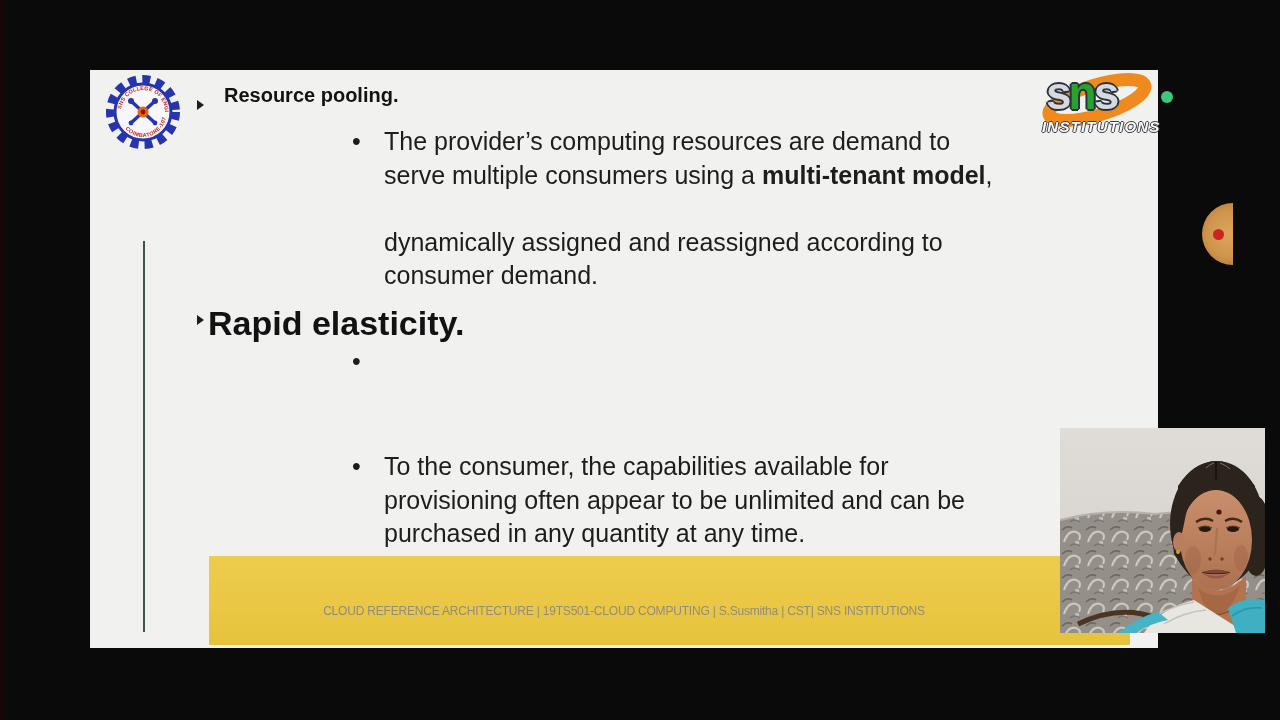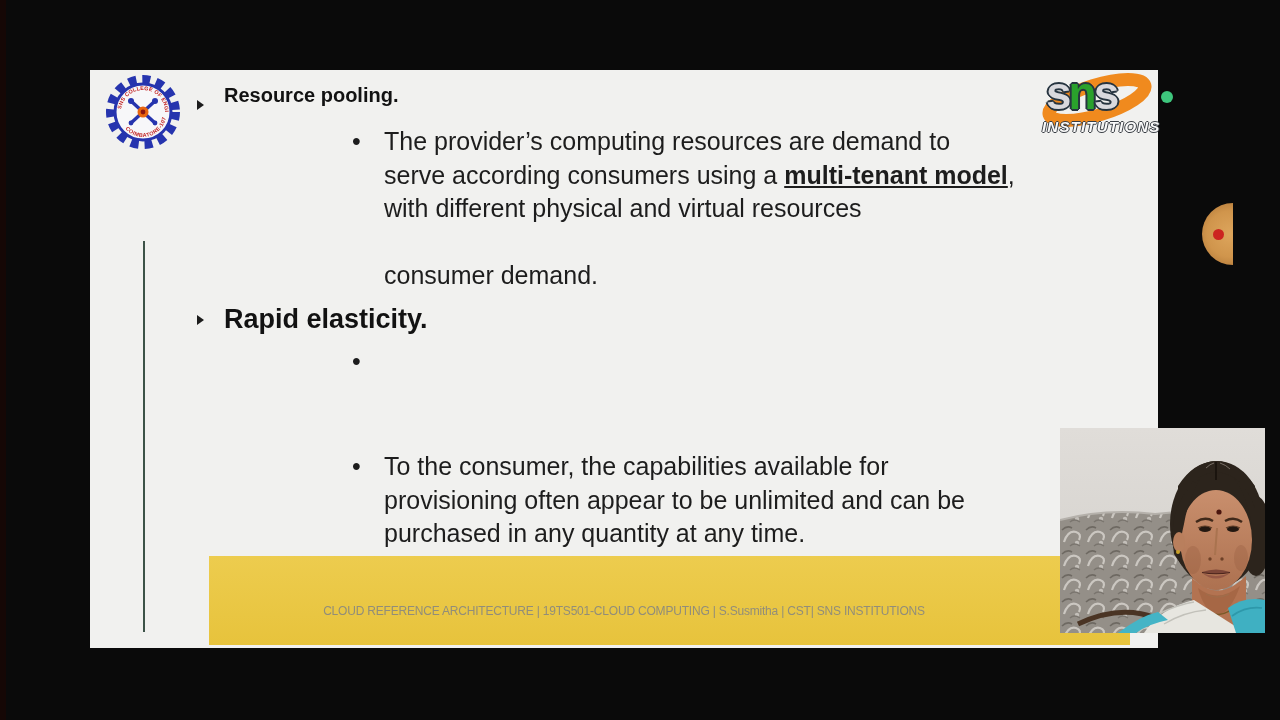--- a/index.html
+++ b/index.html
@@ -23,33 +23,33 @@
                 -1px -1px 0 #273540,1px 1px 0 #273540,-1px 1px 0 #273540,1px -1px 0 #273540;}
   .sns-s{color:#d9d9dd;}
   .sns-n{color:#2aa12c;}
   #sns-sub{position:absolute;left:2px;top:45px;width:110px;font-style:italic;font-weight:bold;
            font-size:15px;letter-spacing:1.2px;color:#fafafa;white-space:nowrap;
            text-shadow:-1px 0 0 #3a3f45,1px 0 0 #3a3f45,0 -1px 0 #3a3f45,0 1px 0 #3a3f45;}
 
   
   .h1{position:absolute;color:#121212;font-weight:bold;white-space:nowrap;}
   #heading1{left:134px;top:14px;font-size:20px;}
-  #heading2{left:134px;top:234px;font-size:27px;}
+  #heading2{left:118px;top:234px;font-size:34px;}
   .tri{position:absolute;width:0;height:0;border-left:7px solid #1c1c1c;
        border-top:5px solid transparent;border-bottom:5px solid transparent;}
   #tri1{left:107px;top:30px;}
   #tri2{left:107px;top:245px;}
   .para{position:absolute;left:294px;color:#1d1d1d;font-size:25px;line-height:33.5px;
         white-space:pre-line;width:760px;}
   #para1{top:55px;}
   #para2{top:275px;}
   #para3{top:380px;}
   .dotb{position:absolute;left:262px;color:#1d1d1d;font-size:25px;line-height:33.5px;}
   #dot1{top:55px;} #dot2{top:275px;} #dot3{top:380px;}
-  .bold{font-weight:bold;text-decoration:underline;}
+  .bold{font-weight:bold;}
 
   
   #vline{position:absolute;left:53px;top:171px;width:2px;height:391px;background:#3d5348;}
   #ybar{position:absolute;left:119px;top:486px;width:921px;height:89px;
         background:linear-gradient(#edcc4e,#e7c33c);}
   #footer-text{position:absolute;left:0;top:534px;width:1068px;text-align:center;
         font-size:12px;letter-spacing:-0.2px;color:#918d7a;white-space:nowrap;}
 
   
   #green-dot{position:absolute;left:1161px;top:91px;width:12px;height:12px;border-radius:50%;
@@ -101,21 +101,21 @@
         <ellipse cx="57" cy="27" rx="50" ry="15" fill="none" stroke="#f08a1e" stroke-width="13" transform="rotate(-17 57 27)"></ellipse>
       </svg>
       <div id="sns-word"><span class="ol sns-s">s</span><span class="ol sns-n">n</span><span class="ol sns-s">s</span></div>
       <div id="sns-sub">INSTITUTIONS</div>
     </div>
 
     <span id="tri1" class="tri"></span>
     <div id="heading1" class="h1">Resource pooling.</div>
 
     <span id="dot1" class="dotb">•</span>
-    <div id="para1" class="para"><span>The provider’s computing resources are demand to</span><br><span>serve according consumers using a </span><span class="bold">multi-tenant model</span><span>,</span><br><span>with different physical and virtual resources</span><br><br><span>consumer demand.</span></div>
+    <div id="para1" class="para"><span>The provider’s computing resources are demand to</span><br><span>serve multiple consumers using a </span><span class="bold">multi-tenant model</span><span>,</span><br><br><span>dynamically assigned and reassigned according to</span><br><span>consumer demand.</span></div>
 
     <span id="tri2" class="tri"></span>
     <div id="heading2" class="h1">Rapid elasticity.</div>
 
     <span id="dot2" class="dotb">•</span>
 
     <span id="dot3" class="dotb">•</span>
     <div id="para3" class="para">To the consumer, the capabilities available for
 provisioning often appear to be unlimited and can be
 purchased in any quantity at any time.</div>

